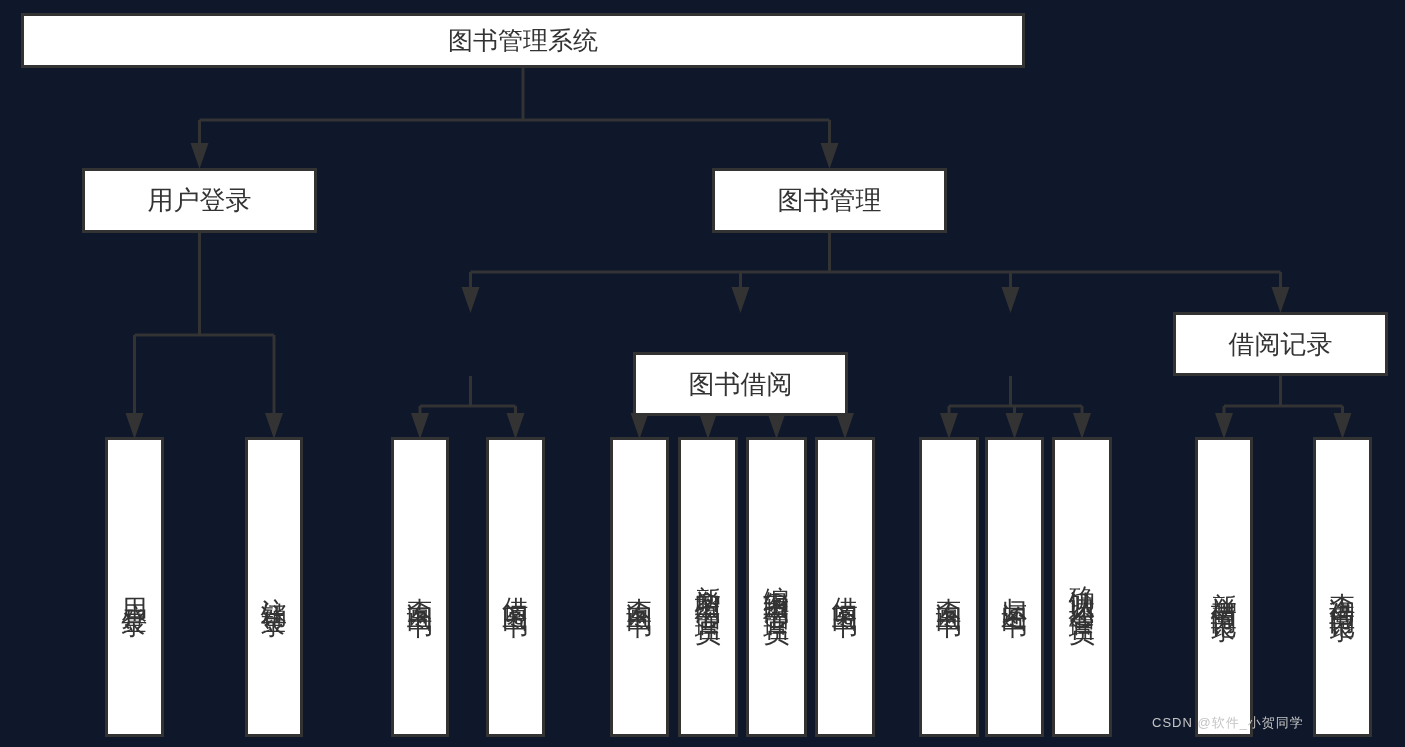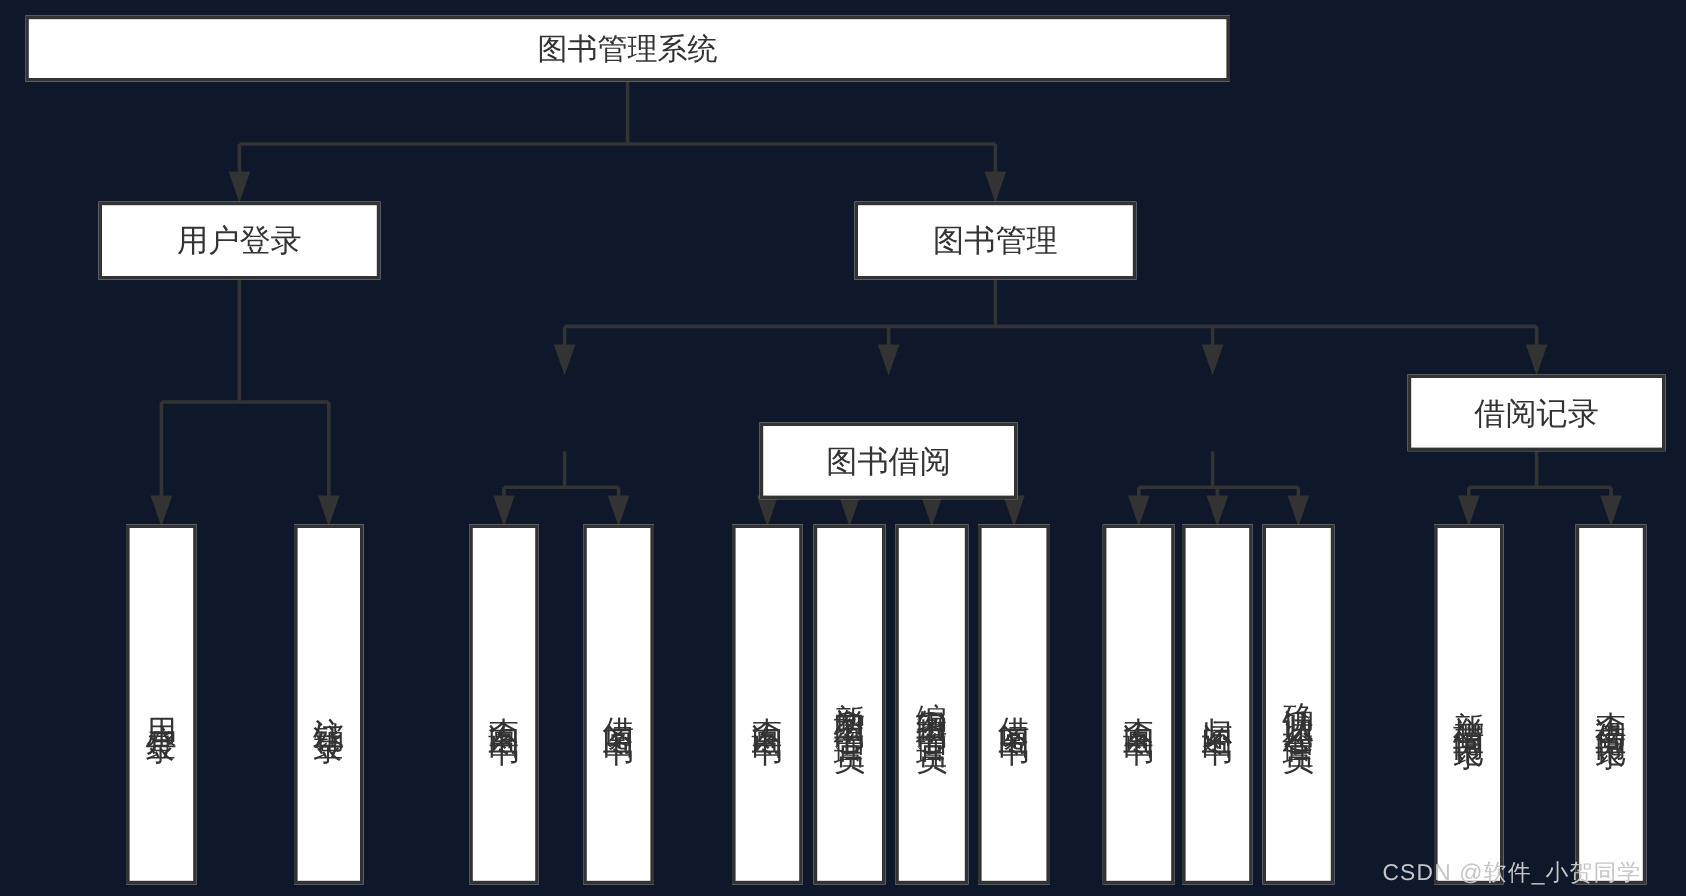--- a/index.html
+++ b/index.html
@@ -13,21 +13,21 @@
     display:flex;align-items:center;justify-content:center;color:#333333;
   }
   .node .lbl{font-size:26px;color:#333333;white-space:nowrap;}
   .root .lbl{font-size:25px;}
   .leaf .lbl{
     writing-mode:vertical-rl;text-orientation:mixed;
     font-size:26px;line-height:1.1;letter-spacing:5px;white-space:normal;
   }
   #watermark{
     position:absolute;left:1152px;top:714px;z-index:5;
-    font-size:19px;color:#c5c5c5;letter-spacing:1px;white-space:nowrap;
+    font-size:13px;color:#c5c5c5;letter-spacing:1px;white-space:nowrap;
   }
 </style>
 </head>
 <body>
 
 <div id="stage">
 
   <svg id="wires" viewBox="0 0 1405 747" aria-hidden="true">
     <g stroke="#333333" stroke-width="3" fill="none">
 

